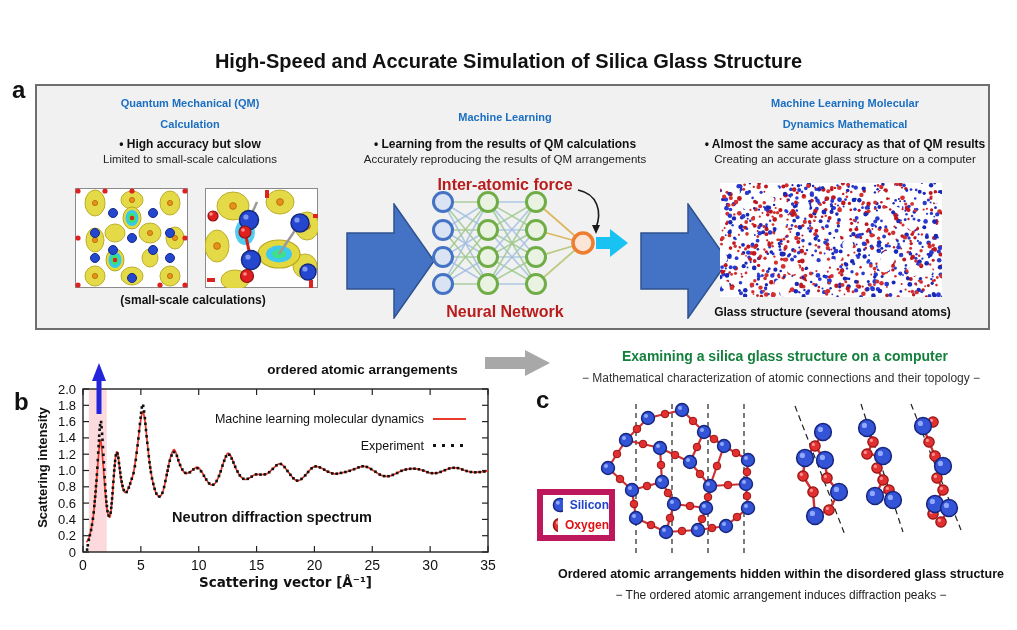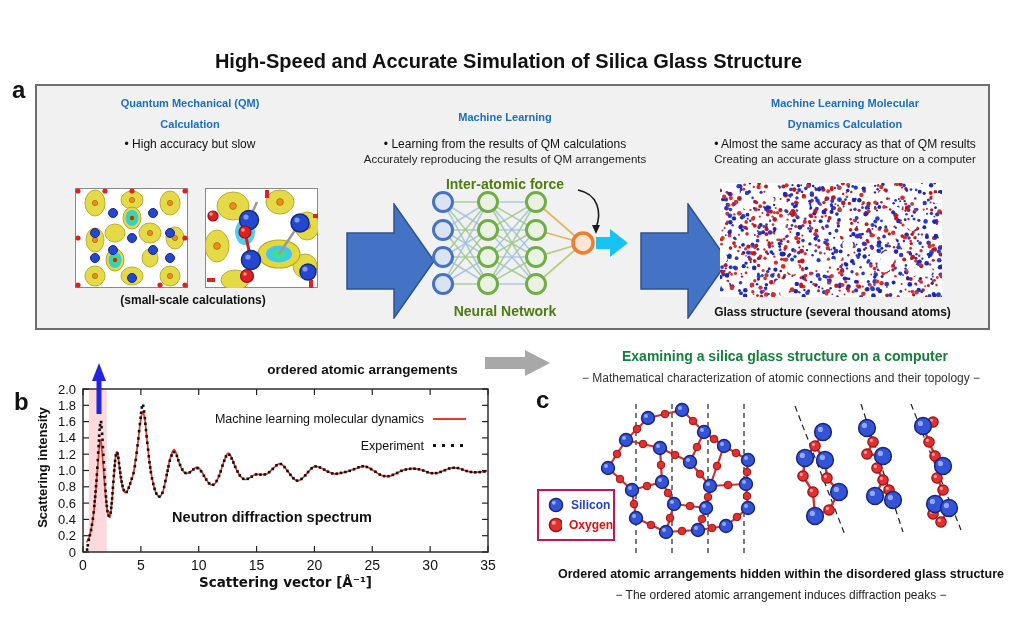--- a/index.html
+++ b/index.html
@@ -4,50 +4,51 @@
 <style>
   html,body{margin:0;padding:0;background:#fff;}
   #stage{position:relative;width:1017px;height:630px;background:#ffffff;overflow:hidden;
          font-family:"Liberation Sans",sans-serif;color:#1a1a1a;}
   .abs{position:absolute;}
   .ctr{text-align:center;}
   #fig-title{left:0;top:50px;width:1017px;font-size:20px;font-weight:bold;color:#111;text-align:center;letter-spacing:0px;}
   .panel-label{font-size:24px;font-weight:bold;color:#111;}
   #panel-a-box{left:35px;top:84px;width:955px;height:246px;background:#f1f1f1;border:2px solid #6e6e6e;box-sizing:border-box;}
   .col-heading{font-size:11px;font-weight:bold;line-height:21px;}
-  .col-bullet{font-size:12px;font-weight:normal;color:#111;}
+  .col-bullet{font-size:12px;font-weight:bold;color:#111;}
   .col-sub{font-size:11.5px;color:#222;}
   .cap{font-size:12px;font-weight:bold;color:#111;line-height:17px;}
-  .nn-label{font-size:14px;font-weight:bold;color:#4d7c0f;}
+  .nn-label{font-size:16px;font-weight:bold;color:#b91c1c;}
   #pb-title1,#pb-title2{font-size:13.5px;font-weight:bold;color:#111;}
   #pc-title{font-size:14px;font-weight:bold;color:#15803d;}
   #pc-sub{font-size:12px;color:#333;}
   #pc-cap{font-size:12.5px;font-weight:bold;color:#111;}
   #pc-subcap{font-size:12px;color:#222;}
-  #c-legend{left:537px;top:489px;width:78px;height:52px;background:#fff;border:2px solid #be185d;box-sizing:border-box;
+  #c-legend{left:537px;top:489px;width:78px;height:52px;background:#fff;border:6px solid #be185d;box-sizing:border-box;
             display:flex;flex-direction:column;justify-content:center;gap:4px;padding-left:9px;}
   .leg-row{display:flex;align-items:center;gap:7px;}
   .leg-row span{font-size:12px;font-weight:bold;}
   #ylab{font-size:13px;font-weight:bold;color:#111;}
 </style>
 </head>
 <body>
 
 <div id="stage">
 
   <div id="fig-title" class="abs">High-Speed and Accurate Simulation of Silica Glass Structure</div>
 
   <div class="abs panel-label" style="left:12px;top:76px;">a</div>
   <div id="panel-a-box" class="abs"></div>
 
   <div class="abs ctr col-heading" style="left:70px;top:93px;width:240px;color:#1b6fc2;">
     <div>Quantum Mechanical (QM)</div>
     <div>Calculation</div>
   </div>
   <div class="abs ctr col-bullet" style="left:60px;top:137px;width:260px;">• High accuracy but slow</div>
+  <div class="abs ctr col-sub" style="left:60px;top:153px;width:260px;">Limited to small-scale calculations</div>
   <div class="abs" id="qm-img1" style="left:75px;top:188px;"><svg width="113" height="100">
         <rect x="0.5" y="0.5" width="112" height="99" fill="#fff" stroke="#8a8a8a" stroke-width="1"></rect>
         <ellipse cx="20" cy="15" rx="10" ry="13" fill="#e3d93f" stroke="#b8a81f" stroke-width="1" opacity="0.95"></ellipse>
         <ellipse cx="57" cy="12" rx="11" ry="9" fill="#e3d93f" stroke="#b8a81f" stroke-width="1" opacity="0.95"></ellipse>
         <ellipse cx="95" cy="15" rx="10" ry="12" fill="#e3d93f" stroke="#b8a81f" stroke-width="1" opacity="0.95"></ellipse>
         <ellipse cx="20" cy="52" rx="9" ry="12" fill="#e3d93f" stroke="#b8a81f" stroke-width="1" opacity="0.95"></ellipse>
         <ellipse cx="40" cy="45" rx="10" ry="9" fill="#e3d93f" stroke="#b8a81f" stroke-width="1" opacity="0.95"></ellipse>
         <ellipse cx="75" cy="45" rx="11" ry="10" fill="#e3d93f" stroke="#b8a81f" stroke-width="1" opacity="0.95"></ellipse>
         <ellipse cx="100" cy="50" rx="9" ry="11" fill="#e3d93f" stroke="#b8a81f" stroke-width="1" opacity="0.95"></ellipse>
         <ellipse cx="20" cy="88" rx="10" ry="10" fill="#e3d93f" stroke="#b8a81f" stroke-width="1" opacity="0.95"></ellipse>
@@ -200,21 +201,21 @@
         <polygon points="168,49 182,49 182,41 200,55 182,69 182,61 168,61" fill="#18c2f2"></polygon>
       </svg></div>
   <div class="abs ctr nn-label" style="left:420px;top:303px;width:170px;">Neural Network</div>
 
   <div class="abs" id="blockarrow2" style="left:640px;top:203px;"><svg width="90" height="116">
         <polygon points="1,30 48,30 48,1 88,58 48,115 48,86 1,86" fill="#4472c4" stroke="#2f528f" stroke-width="1.5"></polygon>
       </svg></div>
 
   <div class="abs ctr col-heading" style="left:710px;top:93px;width:270px;color:#1b6fc2;">
     <div>Machine Learning Molecular</div>
-    <div>Dynamics Calculation</div>
+    <div>Dynamics Mathematical</div>
   </div>
   <div class="abs ctr col-bullet" style="left:700px;top:137px;width:290px;">• Almost the same accuracy as that of QM results</div>
   <div class="abs ctr col-sub" style="left:700px;top:153px;width:290px;">Creating an accurate glass structure on a computer</div>
   <div class="abs" id="glass-img" style="left:720px;top:183px;"><svg width="222" height="114">
         <rect x="0" y="0" width="222" height="114" fill="#fff"></rect>
         <circle cx="133.4" cy="51.1" r="2.2" fill="#1a28b8"></circle>
         <circle cx="116.9" cy="31.1" r="1.8" fill="#1a28b8"></circle>
         <circle cx="55.5" cy="100.6" r="2.0" fill="#c01820"></circle>
         <circle cx="111.2" cy="78.3" r="1.8" fill="#c01820"></circle>
         <circle cx="185.9" cy="5.8" r="1.8" fill="#c01820"></circle>

